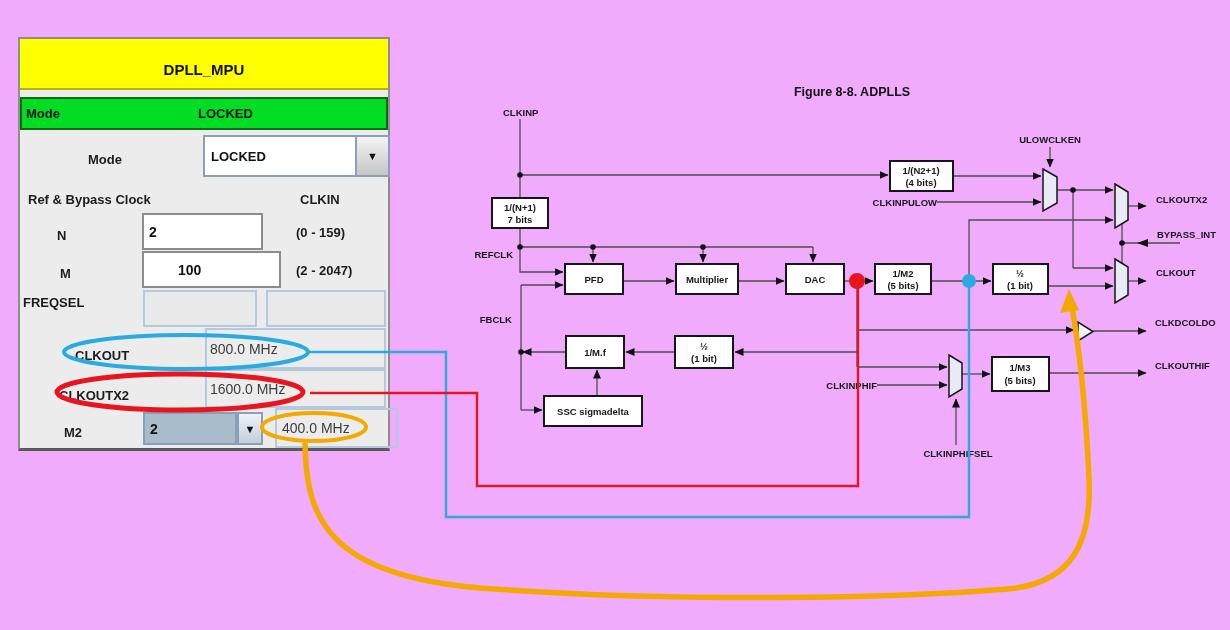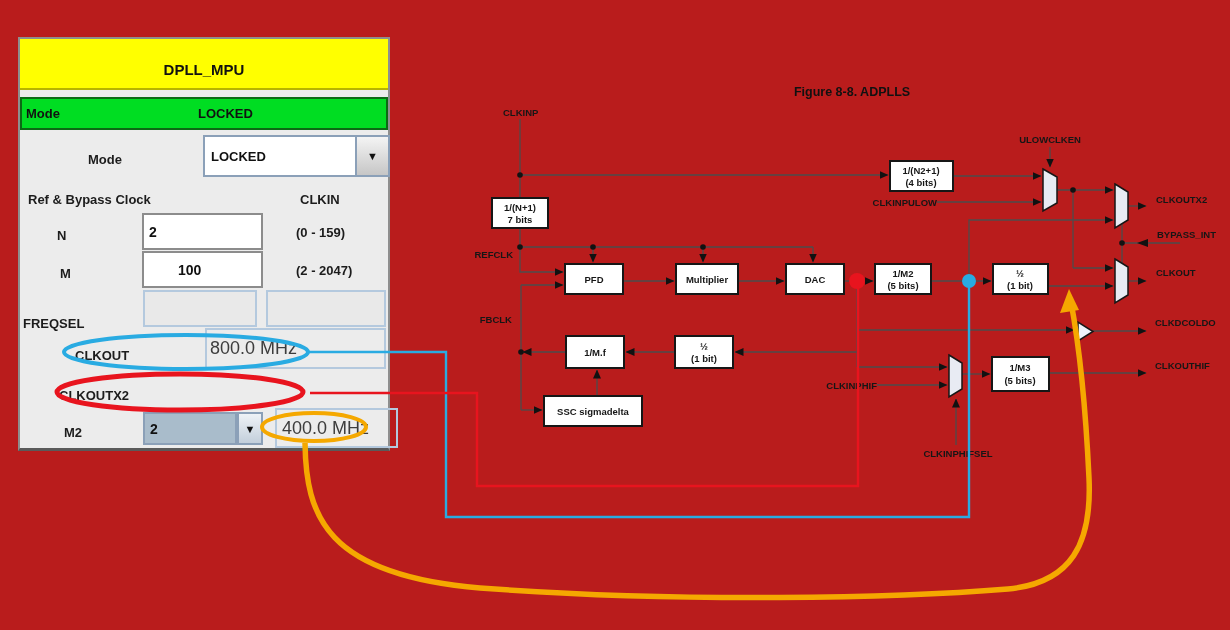--- a/index.html
+++ b/index.html
@@ -1,16 +1,16 @@
 <!DOCTYPE html>
 <html><head>
 <meta charset="utf-8">
 <style>
   html,body{margin:0;padding:0;background:#fff;}
-  .stage{position:relative;width:1230px;height:630px;background:#b91c1c;overflow:hidden;
+  .stage{position:relative;width:1230px;height:630px;background:#f0abfc;overflow:hidden;
          font-family:"Liberation Sans",sans-serif;}
   
   .panel{position:absolute;left:18px;top:37px;width:368px;height:409px;
          background:#ececec;border:2px solid #8e8e8e;border-bottom:3px solid #5a5a5a;}
   .panel-header{position:absolute;left:0;top:0;width:368px;height:51px;background:#ffff00;
          border-bottom:2px solid #b7b400;display:flex;align-items:center;justify-content:center;
          padding-top:12px;box-sizing:border-box;font-weight:bold;font-size:15px;color:#111;}
   .status-row{position:absolute;left:0;top:58px;width:364px;height:29px;background:#00dd22;
          border:2px solid #0c6a14;display:flex;align-items:center;
          font-weight:bold;font-size:13px;color:#111;}
@@ -21,21 +21,21 @@
          display:flex;align-items:center;font-weight:bold;font-size:13px;color:#111;}
   .combo .combo-val{padding-left:6px;flex:1;}
   .combo-btn{width:31px;align-self:stretch;background:linear-gradient(#f4f4f4,#c6c6c6);
          border-left:2px solid #8ba0b8;display:flex;align-items:center;justify-content:center;
          font-size:11px;color:#111;}
   .tinput{position:absolute;background:#fff;border:2px solid #8c8c8c;box-sizing:border-box;
          font-family:"Liberation Sans",sans-serif;font-weight:bold;font-size:14px;color:#111;
          padding:0 0 0 5px;}
   .fbox{position:absolute;background:#e9e9e9;border:2px solid #b4c9de;box-sizing:border-box;}
   .vbox{position:absolute;background:transparent;border:2px solid #b4c9de;box-sizing:border-box;
-         display:flex;align-items:center;font-size:18px;color:#3d3d3d;padding-left:3px;}
+         display:flex;align-items:center;font-size:14px;color:#3d3d3d;padding-left:3px;}
   .m2combo{position:absolute;background:#a9bccb;border:2px solid #8ba0b8;box-sizing:border-box;
          display:flex;align-items:center;font-weight:bold;font-size:14px;color:#111;padding-left:5px;}
   .m2btn{position:absolute;background:linear-gradient(#eef2f6,#c3cfdb);border:2px solid #8ba0b8;
          box-sizing:border-box;display:flex;align-items:center;justify-content:center;
          font-size:11px;color:#111;}
   svg{position:absolute;left:0;top:0;}
   svg text{font-family:"Liberation Sans",sans-serif;}
   .wire{stroke:#4d4d4d;stroke-width:1.3;fill:none;}
   .blk{fill:#ffffff;stroke:#161616;stroke-width:2;}
   .blktxt{font-size:9.5px;font-weight:bold;fill:#161616;text-anchor:middle;}
@@ -63,33 +63,36 @@
     </div>
 
     <span class="lbl" style="left:8px;top:153px;text-align:right;">Ref &amp; Bypass Clock</span>
     <span class="lbl" style="left:280px;top:153px;">CLKIN</span>
 
     <span class="lbl" style="left:37px;top:189px;">N</span>
     <input class="tinput" style="left: 122px; top: 174px; width: 121px; height: 37px;" value="2">
     <span class="lbl" style="left:276px;top:186px;">(0 - 159)</span>
 
     <span class="lbl" style="left:40px;top:227px;">M</span>
-    <input class="tinput" style="left: 122px; top: 212px; width: 121px; height: 37px; padding-left: 34px;" value="100">
+    <input class="tinput" style="left: 122px; top: 212px; width: 139px; height: 37px; padding-left: 34px;" value="100">
     <span class="lbl" style="left:276px;top:224px;text-align:center;">(2 - 2047)</span>
 
-    <span class="lbl" style="left:3px;top:277px;">FREQSEL</span>
+    <span class="lbl" style="left:3px;top:256px;">FREQSEL</span>
     <div class="fbox" style="left:123px;top:251px;width:114px;height:37px;"></div>
     <div class="fbox" style="left:246px;top:251px;width:120px;height:37px;"></div>
 
     <span class="lbl" style="left:55px;top:309px;">CLKOUT</span>
     <div class="vbox" style="left:185px;top:289px;width:181px;height:41px;">
       <span>800.0 MHz</span>
     </div>
 
     <span class="lbl" style="left:39px;top:349px;">CLKOUTX2</span>
+    <div class="vbox" style="left:185px;top:330px;width:181px;height:39px;">
+      <span>1600.0 MHz</span>
+    </div>
 
     <span class="lbl" style="left:44px;top:386px;">M2</span>
     <div class="m2combo" style="left:123px;top:373px;width:94px;height:33px;">
       <span>2</span>
     </div>
     <div class="m2btn" style="left:217px;top:373px;width:26px;height:33px;">▼</div>
     <div class="vbox" style="left:243px;top:369px;width:123px;height:40px;margin-left:12px;">
       <span style="padding-left:2px;">400.0 MHz</span>
     </div>
   </div>

